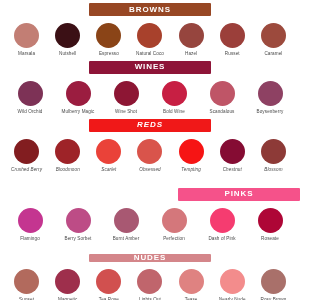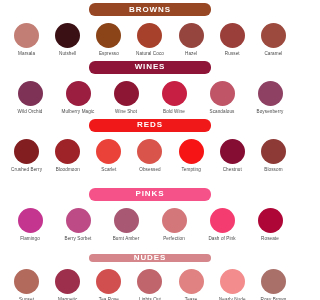--- a/index.html
+++ b/index.html
@@ -19,31 +19,31 @@
     padding: 3px 0 0 0;
   }
   .category-band {
     display: flex;
     flex-direction: column;
     align-items: center;
     width: 100%;
   }
   .band-browns  { height: 60px; }
   .band-wines   { height: 60px; }
-  .band-reds    { height: 72px; }
-  .band-pinks   { height: 56px; }
+  .band-reds    { height: 72px; font-style: italic; }
+  .band-pinks   { height: 56px; align-items: flex-end; }
   .band-nudes   { height: 58px; }
 
   .band-header {
     width: 122px;
     height: 13px;
     display: flex;
     align-items: center;
     justify-content: center;
-    border-radius: 6px;
+    border-radius: 1px;
   }
   .band-header-label {
     color: #ffffff;
     font-size: 8px;
     font-weight: bold;
     letter-spacing: 0.9px;
     line-height: 1;
     white-space: nowrap;
   }
 

